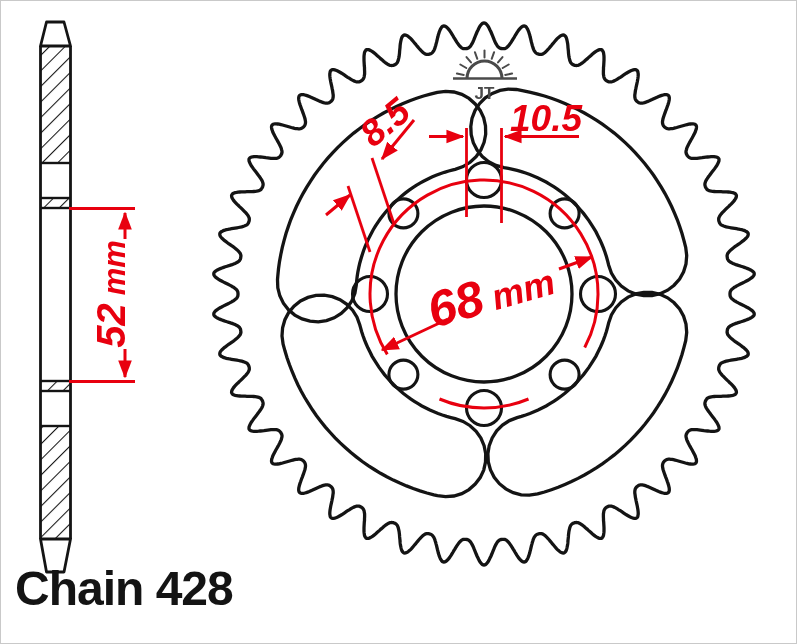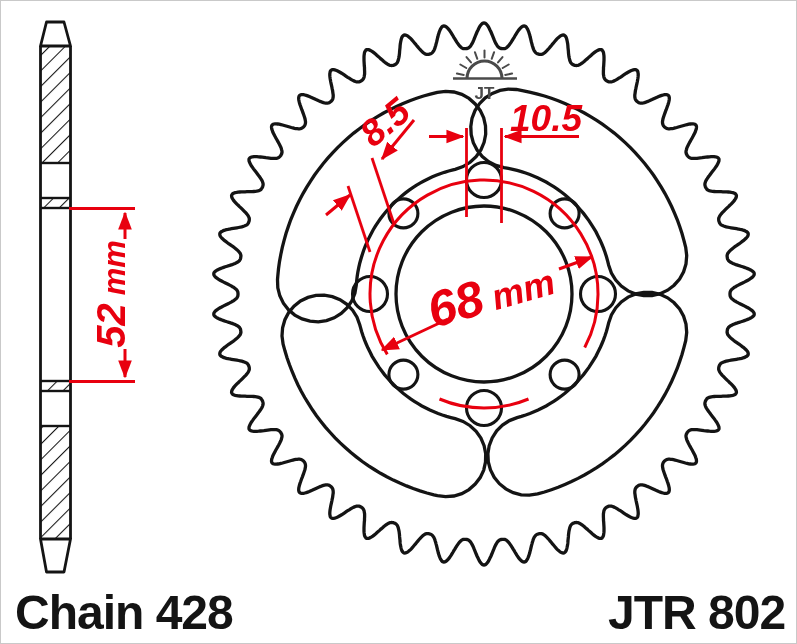--- a/index.html
+++ b/index.html
@@ -9,21 +9,21 @@
     --border:#c9c9c9;
   }
   html,body{margin:0;padding:0;background:#fff;}
   .canvas{
     position:relative;width:797px;height:644px;background:#ffffff;
     border:1px solid var(--border);box-sizing:border-box;overflow:hidden;
     font-family:"Liberation Sans","DejaVu Sans",sans-serif;
   }
   svg{position:absolute;left:0;top:0;}
   .footer-label{
-    position:absolute;top:584px;font-weight:bold;font-size:48px;
+    position:absolute;top:560px;font-weight:bold;font-size:48px;
     color:var(--ink);letter-spacing:-1px;white-space:nowrap;
   }
   .chain-label{left:14px;}
   .model-label{left:607px;}
   .dim-text{font-family:"Liberation Sans","DejaVu Sans",sans-serif;font-style:italic;font-weight:bold;fill:var(--red);}
   .outline{stroke:var(--ink);fill:none;}
   .redline{stroke:var(--red);fill:none;}
   .logo-stroke{stroke:var(--logo);fill:none;}
 </style>
 </head>
@@ -127,14 +127,13 @@
           <line x1="476.3" y1="57.8" x2="473.9" y2="51.2"></line>
           <line x1="470.0" y1="61.4" x2="465.5" y2="56.1"></line>
           <line x1="465.3" y1="67.0" x2="459.3" y2="63.5"></line>
           <line x1="462.8" y1="73.9" x2="455.9" y2="72.6"></line>
         </g>
       <text x="483.5" y="98" text-anchor="middle" font-size="17" font-weight="bold" fill="#4a4a4a">JT</text>
     </g>
   </svg>
 
   <div class="footer-label chain-label">Chain 428</div>
-  <div class="footer-label model-label">JTR 802</div>
 </div>
 
 </body></html>

